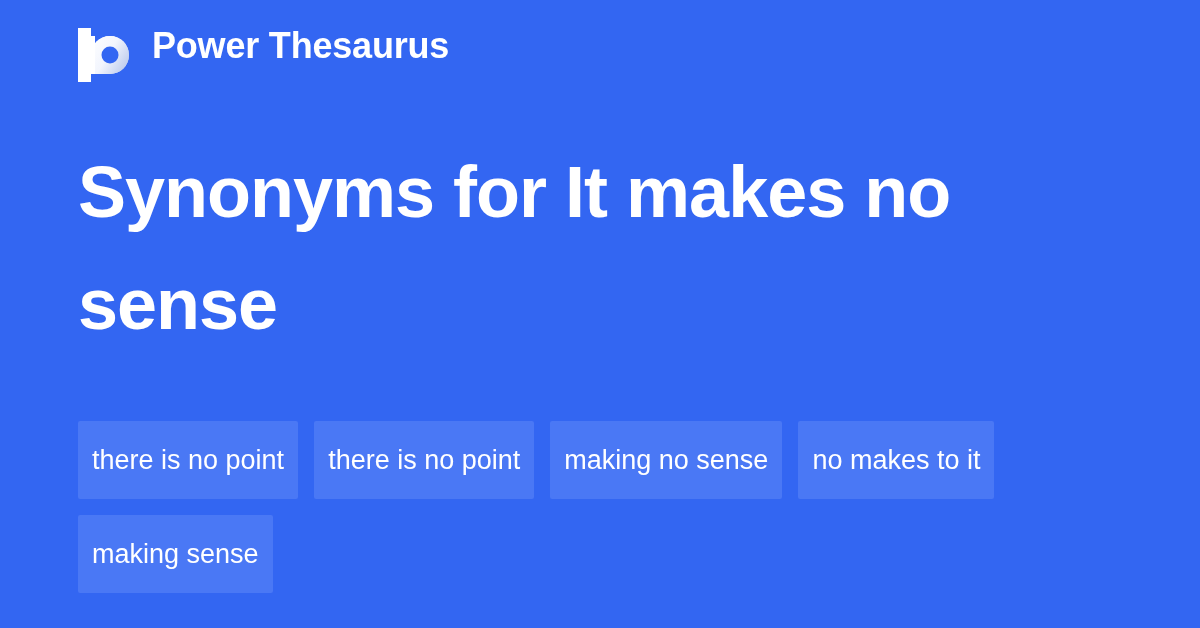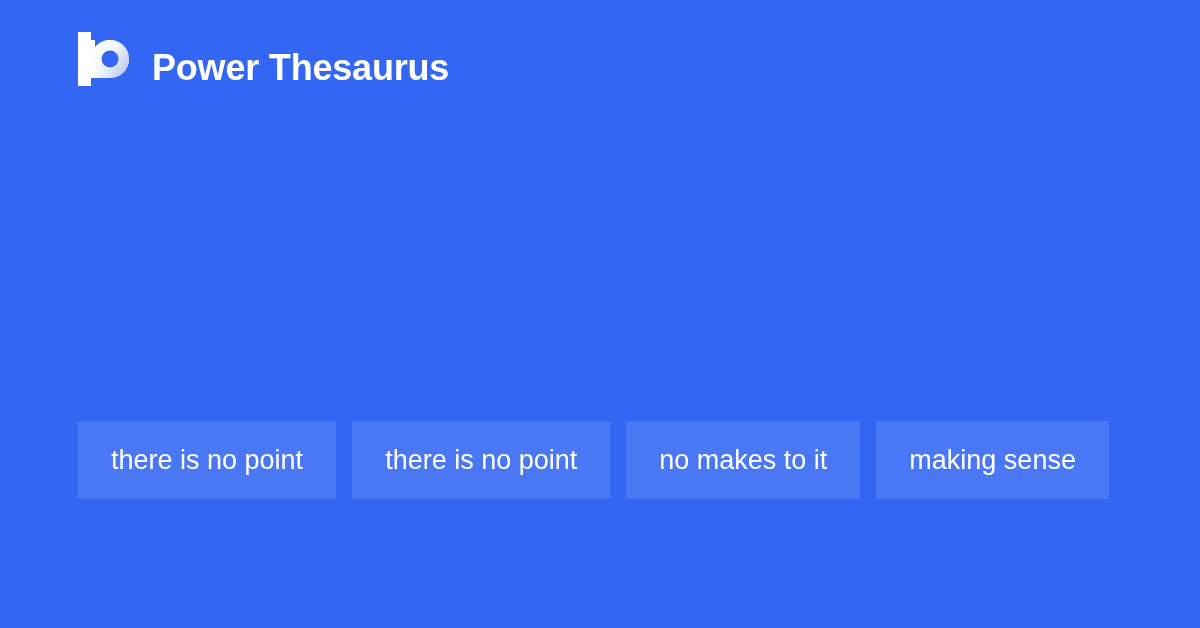--- a/index.html
+++ b/index.html
@@ -22,21 +22,21 @@
     height: 628px;
     background: #3366f2;
   }
 
   
   .brand {
     position: absolute;
     left: 78px;
     top: 28px;
     display: flex;
-    align-items: flex-end;
+    align-items: flex-start;
     gap: 22px;
     height: 58px;
   }
 
   .brand-logo {
     width: 52px;
     height: 54px;
     display: block;
     flex: 0 0 auto;
   }
@@ -73,21 +73,21 @@
     flex-wrap: wrap;
     gap: 16px;
   }
 
   .chip {
     background: #4a78f5;
     color: #ffffff;
     font-size: 27px;
     font-weight: 400;
     line-height: 1;
-    padding: 26px 33px;
+    padding: 26px 14px;
     border-radius: 2px;
     white-space: nowrap;
     display: flex;
     align-items: center;
     justify-content: center;
     height: 78px;
     cursor: pointer;
   }
 </style>
 </head>
@@ -110,21 +110,23 @@
 
         <path d="M13 27 a19 19 0 1 1 19 19 H13 Z M32 27 m-8 0 a8 8 0 1 0 16 0 a8 8 0 1 0 -16 0" fill="url(#bowlGrad)" fill-rule="evenodd"></path>
         <circle cx="32" cy="27" r="19" fill="url(#bowlGrad)"></circle>
         <circle cx="32" cy="27" r="8.5" fill="#3366f2"></circle>
         <rect x="8" y="8" width="9" height="38" fill="#ffffff"></rect>
       </svg>
     </span>
     <span class="brand-name">Power Thesaurus</span>
   </div>
 
+  <h1 class="headline">Synonyms for It makes no sense</h1>
 
   <div class="chips">
     <div class="chip">there is no point</div>
     <div class="chip">there is no point</div>
+    <div class="chip">making no sense</div>
     <div class="chip">no makes to it</div>
     <div class="chip">making sense</div>
   </div>
 
 </div>
 
 </body></html>

